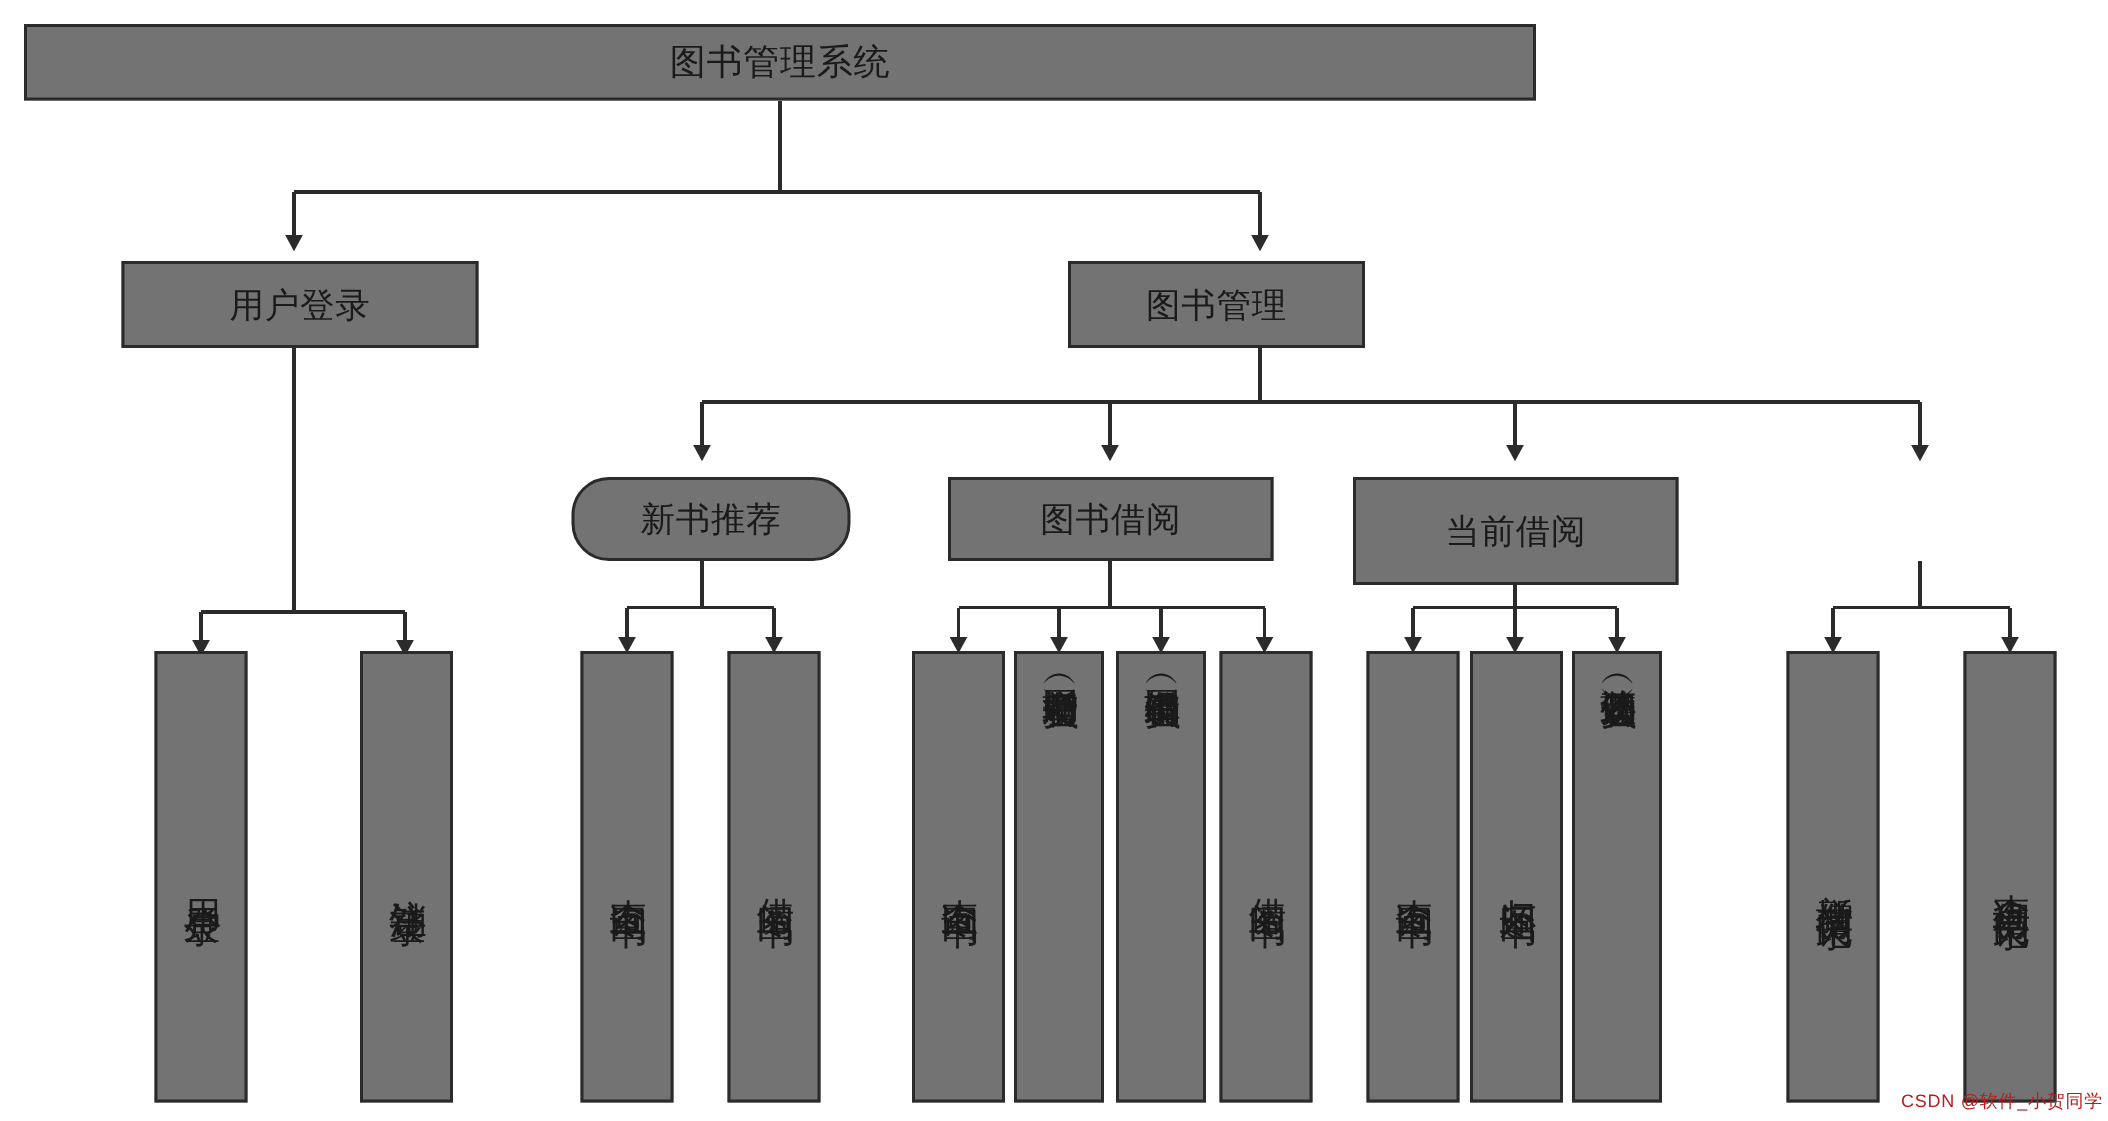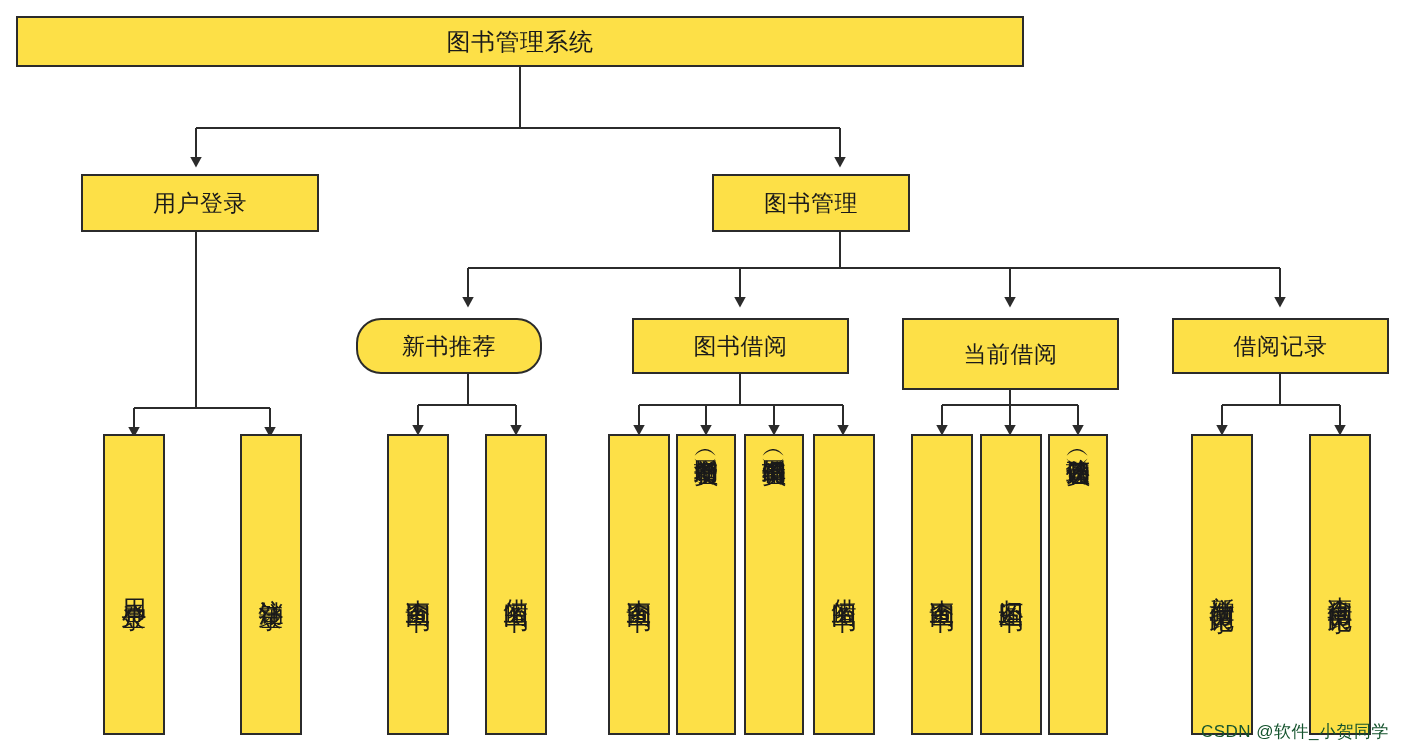--- a/index.html
+++ b/index.html
@@ -21,21 +21,21 @@
   #diagram-svg {
     position: absolute;
     left: 0;
     top: 0;
     width: 1405px;
     height: 747px;
   }
   .node-box {
     position: absolute;
     box-sizing: border-box;
-    background: #fde047;
+    background: #737373;
     border: 2.5px solid #2b2b2b;
     display: flex;
     align-items: center;
     justify-content: center;
     overflow: hidden;
   }
   .node-label {
     color: #1a1a1a;
     text-align: center;
     line-height: 1.0;
@@ -70,24 +70,24 @@
   }
   .node-v.pad-top .node-label {
     margin-top: 0px;
   }
   .node-v.center {
     align-items: center;
     padding-top: 0;
   }
   #watermark {
     position: absolute;
-    right: 16px;
+    right: 3px;
     bottom: 4px;
-    font-size: 17px;
-    color: #14532d;
+    font-size: 12px;
+    color: #b91c1c;
     letter-spacing: 0.5px;
     user-select: none;
     white-space: nowrap;
   }
 </style>
 </head>
 <body>
 
 <div id="diagram-root">
 
@@ -145,32 +145,29 @@
     <span class="node-label">图书管理系统</span>
   </div>
 
   <div class="node-box node-h" style="left:81px; top:174px; width:238px; height:58px;">
     <span class="node-label">用户登录</span>
   </div>
   <div class="node-box node-h" style="left:712px; top:174px; width:198px; height:58px;">
     <span class="node-label">图书管理</span>
   </div>
 
-  <div class="node-box node-h" style="left:356px; top:318px; width:186px; height:56px;border-radius:25px;">
+  <div class="node-box node-h" style="left:381px; top:318px; width:186px; height:56px;border-radius:25px;">
     <span class="node-label">新书推荐</span>
   </div>
   <div class="node-box node-h" style="left:632px; top:318px; width:217px; height:56px;">
     <span class="node-label">图书借阅</span>
   </div>
   <div class="node-box node-h" style="left:902px; top:318px; width:217px; height:72px;">
     <span class="node-label">当前借阅</span>
   </div>
-  <div class="node-box node-h" style="left:1172px; top:318px; width:217px; height:56px;">
-    <span class="node-label">借阅记录</span>
-  </div>
 
   <div class="node-box node-v center" style="left:103px; top:434px; width:62px; height:301px;">
     <span class="node-label">用户登录</span>
   </div>
   <div class="node-box node-v center" style="left:240px; top:434px; width:62px; height:301px;">
     <span class="node-label">注销登录</span>
   </div>
 
   <div class="node-box node-v center" style="left:387px; top:434px; width:62px; height:301px;">
     <span class="node-label">查询图书</span>

